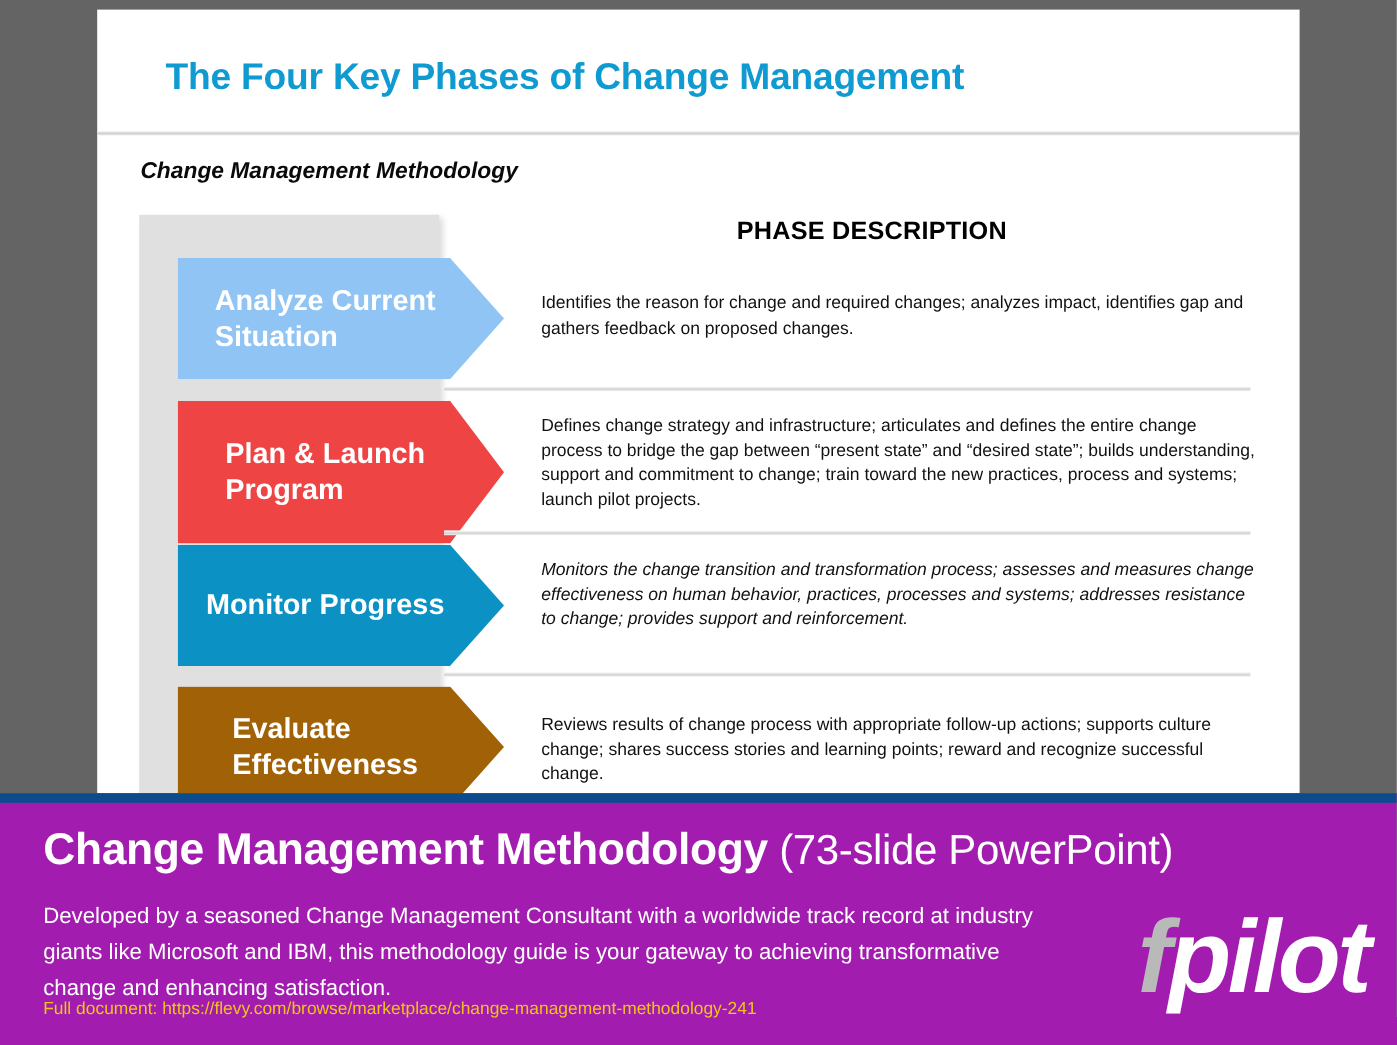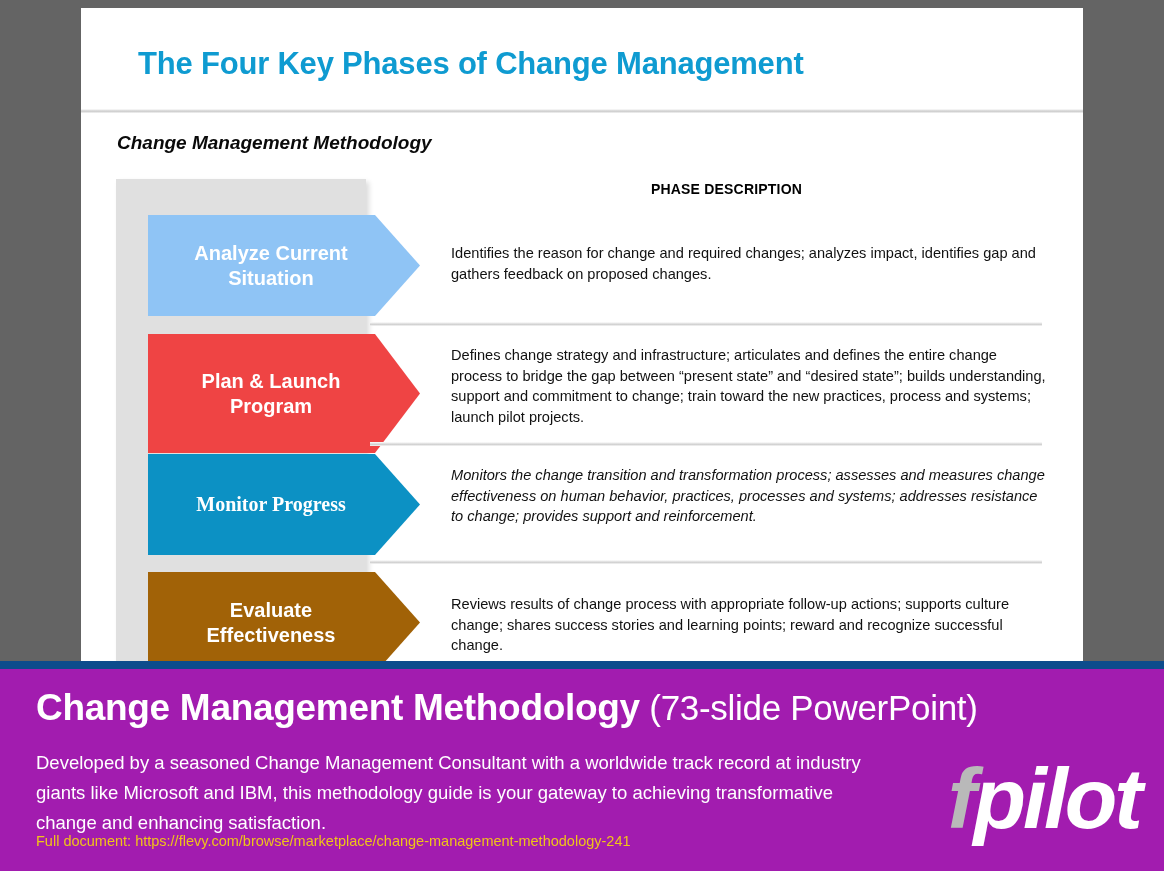--- a/index.html
+++ b/index.html
@@ -68,21 +68,21 @@
     box-shadow: 3px 3px 5px rgba(0,0,0,0.14);
   }
 
   
   #phase-desc-header {
     position: absolute;
     left: 289px;
     top: 173px;
     width: 713px;
     text-align: center;
-    font-size: 14px;
+    font-size: 21px;
     font-weight: bold;
     color: #000000;
     letter-spacing: 0.2px;
   }
 
   
   .phase-row {
     position: absolute;
     left: 0;
     width: 1002px;
@@ -95,24 +95,24 @@
     width: 272px;
     display: flex;
     align-items: center;
     justify-content: center;
     -webkit-clip-path: polygon(0 0, calc(100% - 45px) 0, 100% 50%, calc(100% - 45px) 100%, 0 100%);
     clip-path: polygon(0 0, calc(100% - 45px) 0, 100% 50%, calc(100% - 45px) 100%, 0 100%);
     filter: drop-shadow(3px 4px 4px rgba(0,0,0,0.28));
   }
   .chevron-label {
     color: #ffffff;
-    font-size: 20px;
+    font-size: 24px;
     font-weight: bold;
     line-height: 1.25;
-    text-align: center;
+    text-align: left;
     padding-right: 26px;
     white-space: pre-line;
   }
 
   
   .phase-desc {
     position: absolute;
     left: 370px;
     width: 600px;
     font-size: 14.6px;
@@ -220,21 +220,21 @@
   <div class="phase-row" style="top:326px;">
     <div class="chevron" style="top:0px;height:119px;background:#ef4444;">
       <span class="chevron-label">Plan &amp; Launch
 Program</span>
     </div>
     <div class="phase-desc" style="top:11px;">Defines change strategy and infrastructure; articulates and defines the entire change process to bridge the gap between “present state” and “desired state”; builds understanding, support and commitment to change; train toward the new practices, process and systems; launch pilot projects.</div>
   </div>
   <div class="row-sep" style="top:434px;"></div>
 
   <div class="phase-row" style="top:446px;">
-    <div class="chevron" style="top:0px;height:101px;background:#0C91C4;font-family:Liberation Serif, serif;">
+    <div class="chevron" style="top:0px;height:101px;background:#0C91C4;">
       <span class="chevron-label">Monitor Progress</span>
     </div>
     <div class="phase-desc" style="top:11px;font-style:italic;">Monitors the change transition and transformation process; assesses and measures change effectiveness on human behavior, practices, processes and systems; addresses resistance to change; provides support and reinforcement.</div>
   </div>
   <div class="row-sep" style="top:552px;"></div>
 
   <div class="phase-row" style="top:564px;">
     <div class="chevron" style="top:0px;height:101px;background:#a16207;">
       <span class="chevron-label">Evaluate
 Effectiveness</span>

